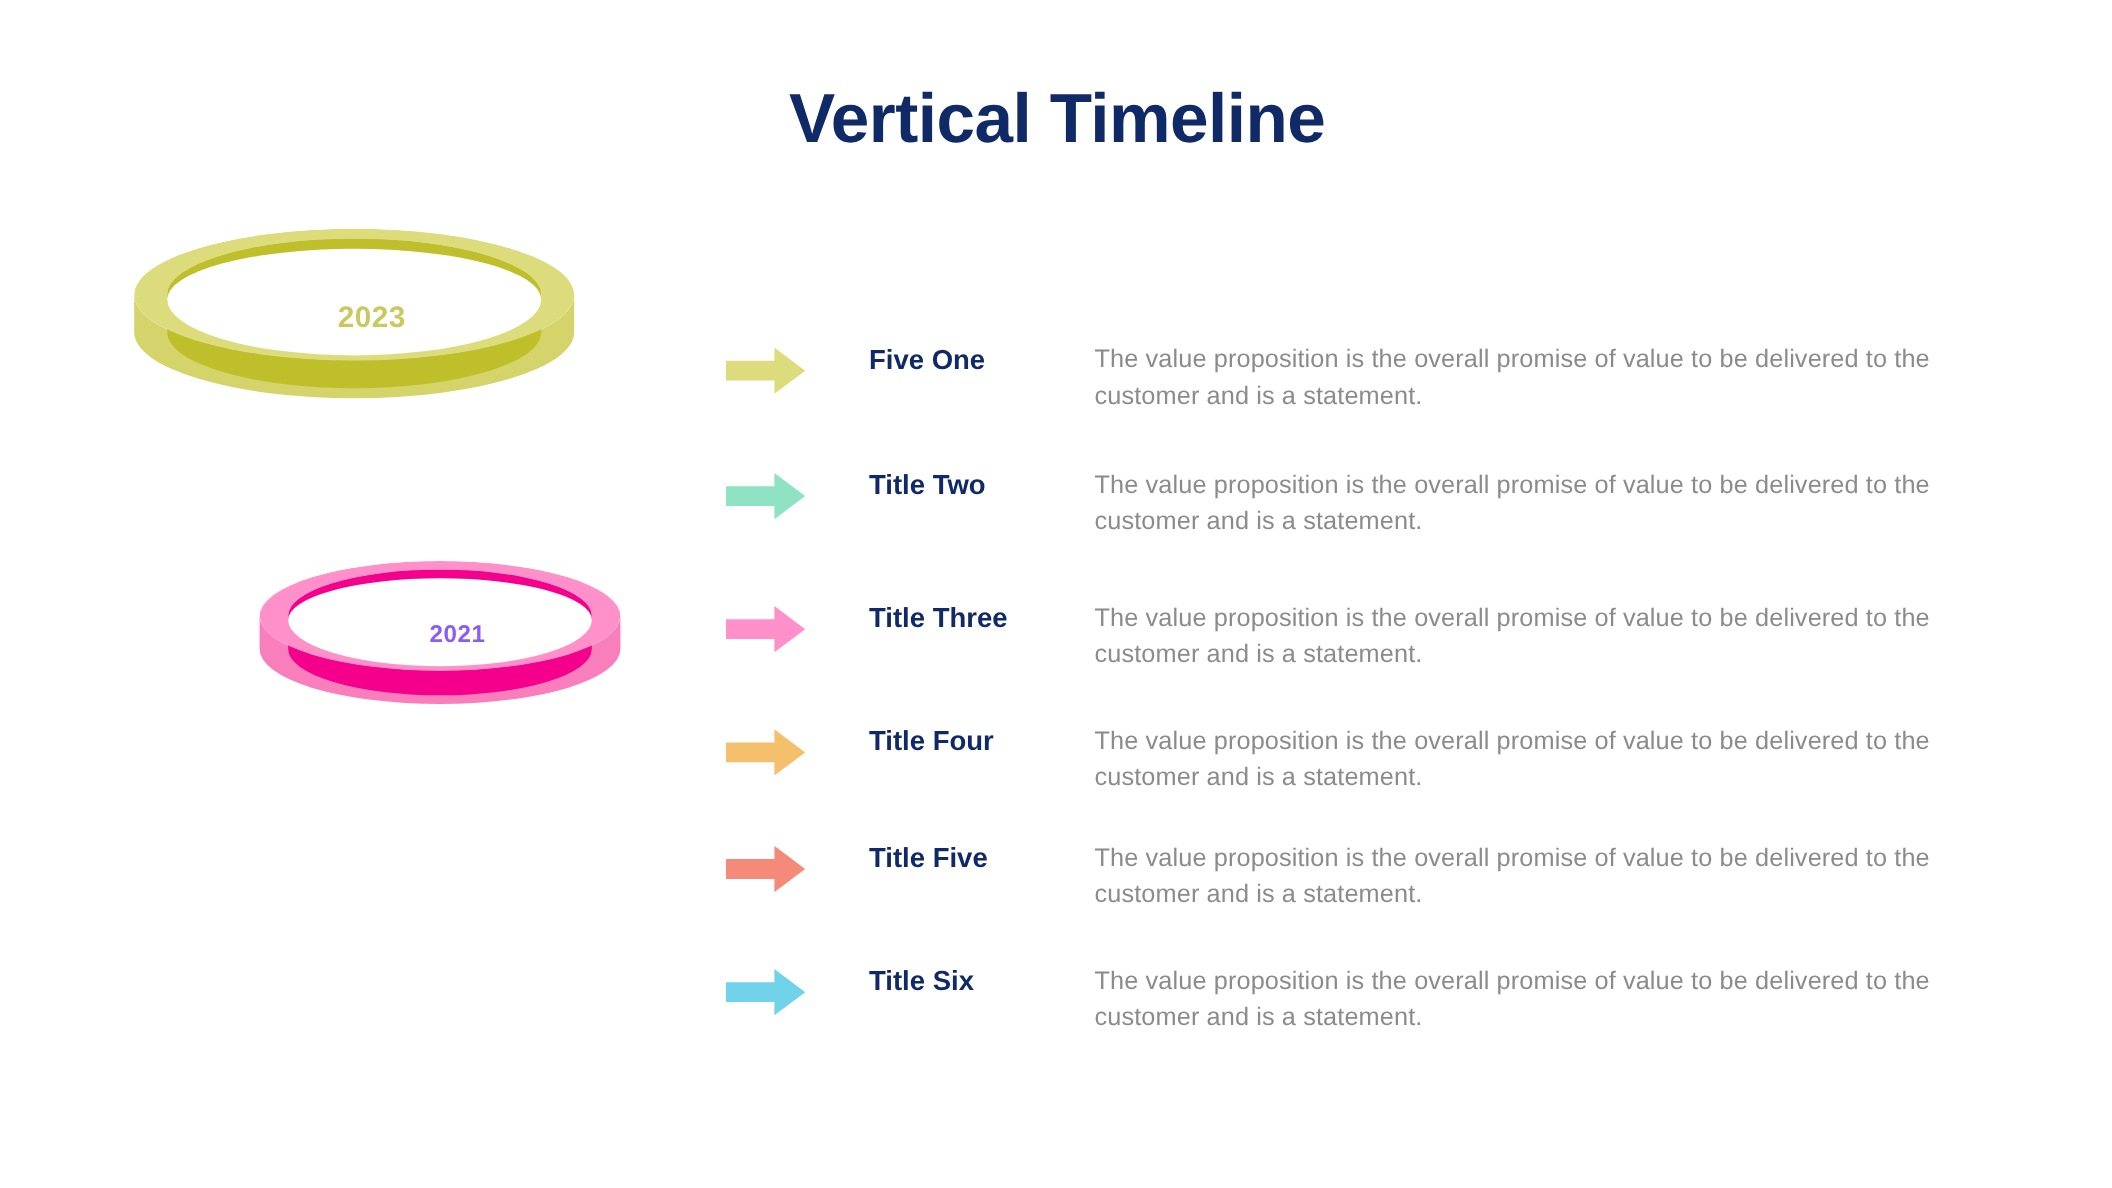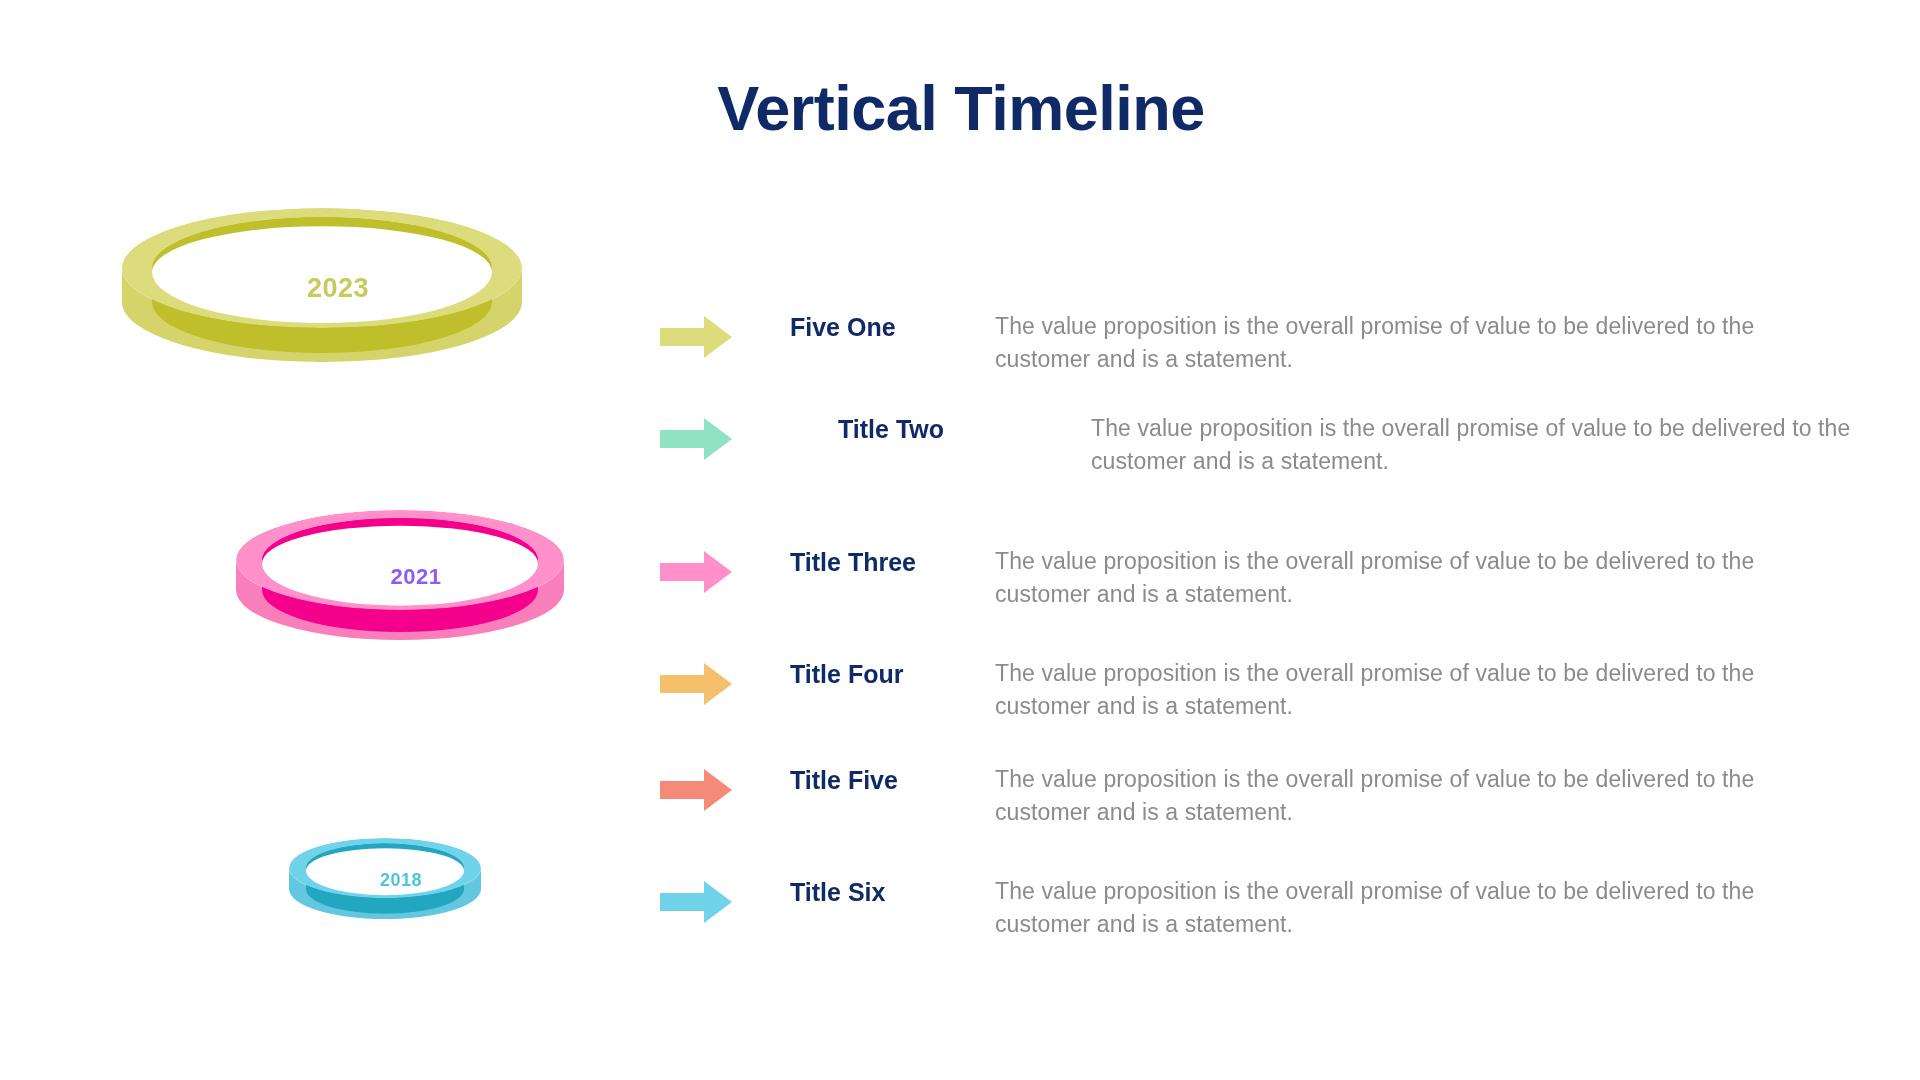--- a/index.html
+++ b/index.html
@@ -148,51 +148,33 @@
             </mask>
           </defs>
           <g>
             <ellipse cx="168" cy="54" rx="164" ry="50" fill="#ff90c9" mask="url(#hole2)"></ellipse>
           </g>
           <path d="M 30 54 A 138 42.073170731707314 0 0 1 306 54 A 138 14.304878048780488 0 0 0 30 54 Z" fill="#f4008c"></path>
           <path d="M 30 57.6 A 138 42.073170731707314 0 0 0 306 57.6 A 138 37.86585365853659 0 0 0 30 57.6 Z" fill="#ffffff"></path>
         </svg>
         <div class="ring-year" style="top: 58px; font-size: 22px; color: #8b5cf6;">2021</div>
       </div>
-      <div class="ring" style="left: 385px; top: 834px; width: 200px; height: 89px;">
-        <svg width="200" height="89" viewBox="0 0 200 89">
-          <path d="M 4 34 A 96 30 0 0 0 196 34 L 196 55 A 96 30 0 0 1 4 55 Z" fill="#63c7df"></path>
-          <path d="M 21 34 A 79 24.6875 0 0 1 179 34 L 179 55 A 79 24.6875 0 0 1 21 55 Z" fill="#23a6bf"></path>
-          <defs>
-            <mask id="hole5">
-              <ellipse cx="100" cy="34" rx="96" ry="30" fill="#fff"></ellipse>
-              <ellipse cx="100" cy="34" rx="79" ry="24.6875" fill="#000"></ellipse>
-            </mask>
-          </defs>
-          <g>
-            <ellipse cx="100" cy="34" rx="96" ry="30" fill="#70d3e9" mask="url(#hole5)"></ellipse>
-          </g>
-          <path d="M 21 34 A 79 24.6875 0 0 1 179 34 A 79 8.39375 0 0 0 21 34 Z" fill="#23a6bf"></path>
-          <path d="M 21 36.52 A 79 24.6875 0 0 0 179 36.52 A 79 22.21875 0 0 0 21 36.52 Z" fill="#ffffff"></path>
-        </svg>
-        <div class="ring-year" style="top: 36.4px; font-size: 18px; color: rgb(79, 196, 221);">2018</div>
-      </div>
     </div>
 
   <div id="rows">
       <div class="row" style="top: 310px;">
         <div class="arrow-cell">
           <svg width="72" height="42" viewBox="0 0 72 42">
             <path d="M0 12 H44 V0 L72 21 L44 42 V30 H0 Z" fill="#dcdc7d"></path>
           </svg>
         </div>
         <div class="row-title">Five One</div>
         <div class="row-desc">The value proposition is the overall promise of value to be delivered to the customer and is a statement.</div>
       </div>
-      <div class="row" style="top: 412px; gap: 48px;">
+      <div class="row" style="top: 424px;">
         <div class="arrow-cell">
           <svg width="72" height="42" viewBox="0 0 72 42">
             <path d="M0 12 H44 V0 L72 21 L44 42 V30 H0 Z" fill="#8fe2c3"></path>
           </svg>
         </div>
         <div class="row-title">Title Two</div>
         <div class="row-desc">The value proposition is the overall promise of value to be delivered to the customer and is a statement.</div>
       </div>
       <div class="row" style="top: 545px;">
         <div class="arrow-cell">

